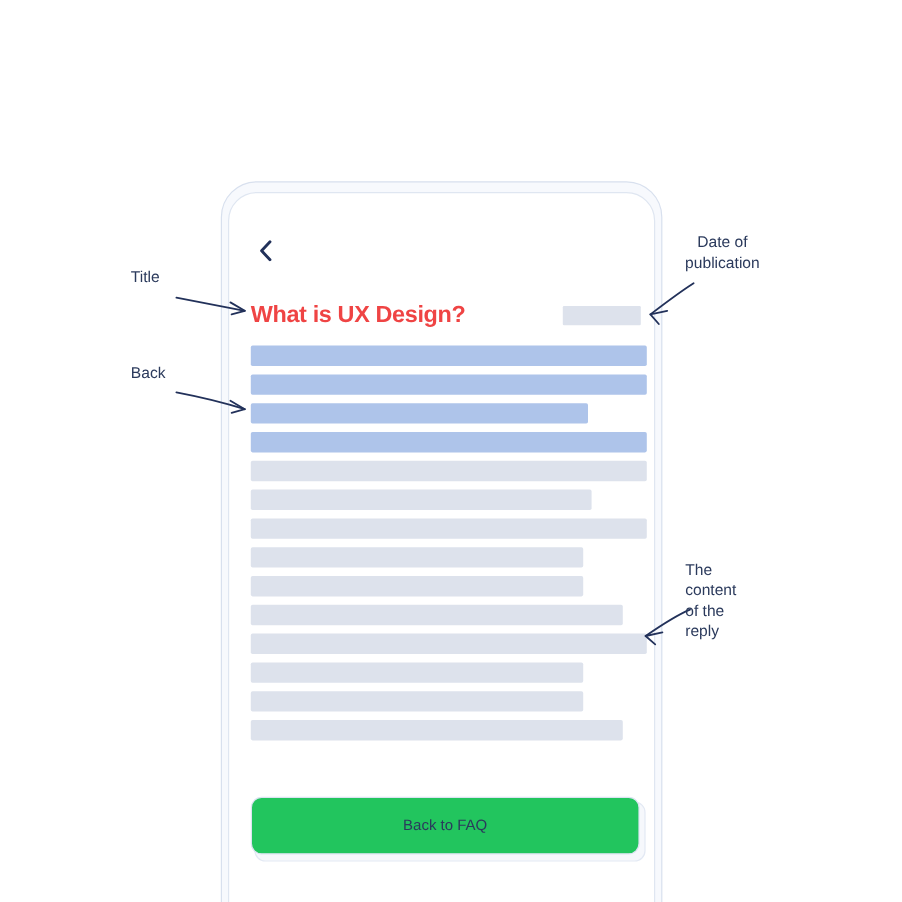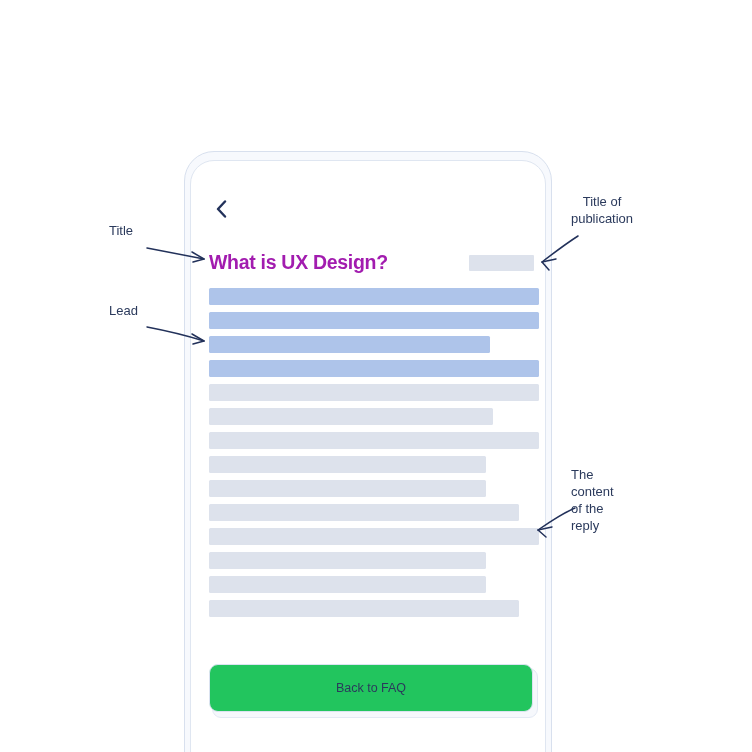--- a/index.html
+++ b/index.html
@@ -69,21 +69,21 @@
     cursor: pointer;
   }
   .back-button svg { display: block; }
 
   .article-title {
     position: absolute;
     left: 19px;
     top: 248px;
     font-size: 19.5px;
     font-weight: bold;
-    color: #a21caf;
+    color: #ef4444;
     letter-spacing: -0.3px;
     white-space: nowrap;
   }
 
   .date-placeholder {
     position: absolute;
     left: 279px;
     top: 95px;
     width: 65px;
     height: 16px;
@@ -219,21 +219,21 @@
       <path d="M542 262 L 556 259 M542 262 L 549 270" stroke="#22315a" stroke-width="1.5" fill="none" stroke-linecap="round"></path>
     </g>
 
     <g>
       <path d="M575 508 C 563 513, 551 521, 538 530" stroke="#22315a" stroke-width="1.5" fill="none" stroke-linecap="round"></path>
       <path d="M538 530 L 552 527 M538 530 L 546 537" stroke="#22315a" stroke-width="1.5" fill="none" stroke-linecap="round"></path>
     </g>
   </svg>
 
   <div class="annotation anno-title">Title</div>
-  <div class="annotation anno-lead">Lead</div>
-  <div class="annotation anno-date">Title of
+  <div class="annotation anno-lead">Back</div>
+  <div class="annotation anno-date">Date of
 publication</div>
   <div class="annotation anno-reply">The
 content
 of the
 reply</div>
 
 </div>
 
 </body></html>

